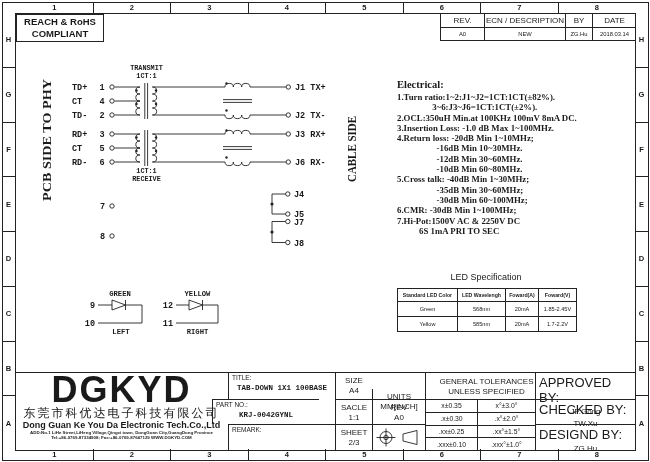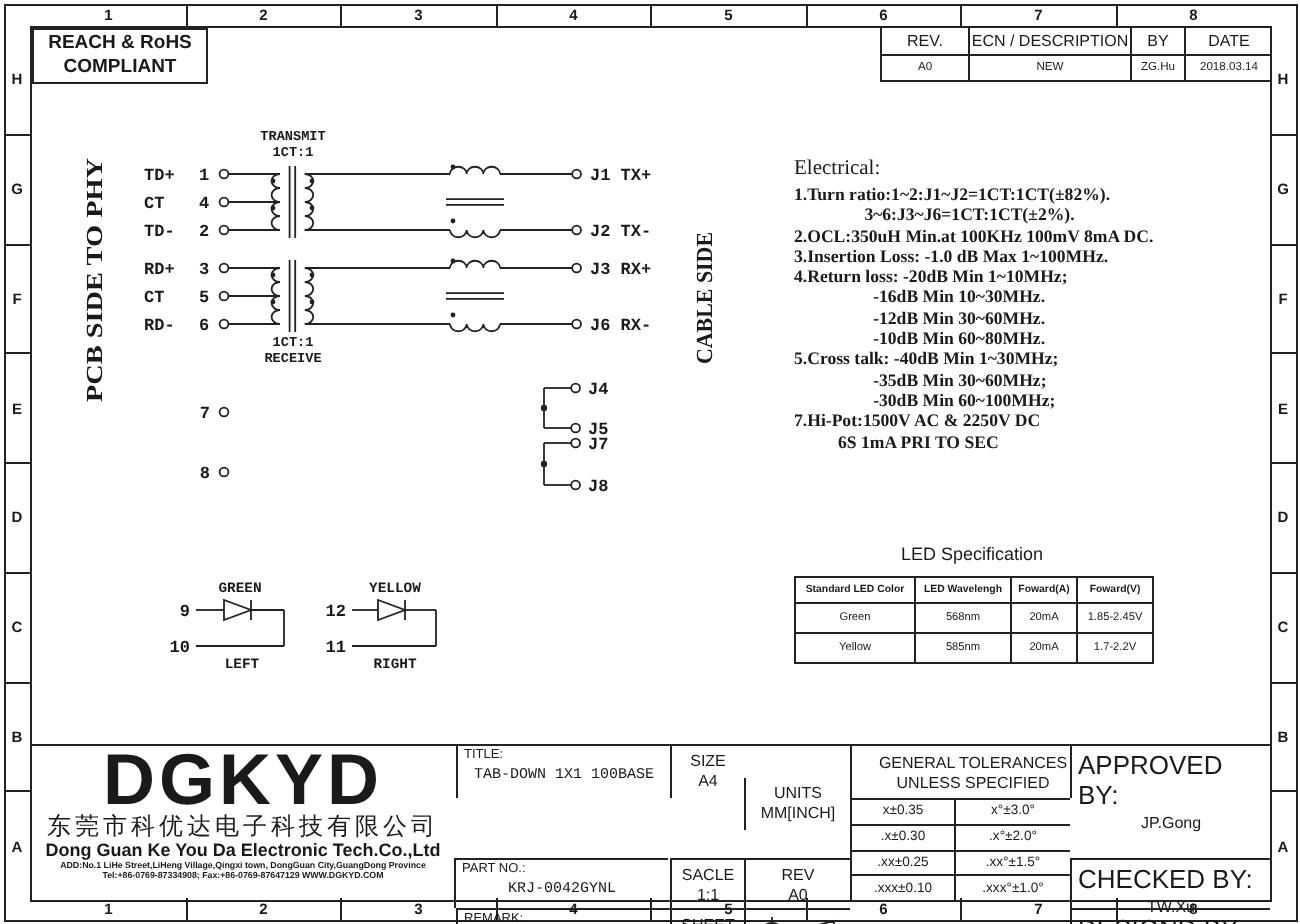--- a/index.html
+++ b/index.html
@@ -24,41 +24,41 @@
              text-align:center;font-size:9.5px;font-weight:bold;line-height:11.5px;padding-top:1px;}
   
   .rev-table{left:440px;top:14px;width:195px;height:26px;border-left:1px solid #222;border-bottom:1px solid #222;
              display:grid;grid-template-columns:44px 81px 27px 43px;grid-template-rows:14px 12px;}
   .rev-cell{display:flex;align-items:center;justify-content:center;border-right:1px solid #222;}
   .rev-cell:nth-child(4n){border-right:none;}
   .rev-head{font-size:8px;border-bottom:1px solid #222;}
   .rev-data{font-size:5.8px;}
   
   .electrical{left:397px;top:79px;width:236px;font-family:"Liberation Serif",serif;}
-  .elec-title{font-size:10.5px;font-weight:normal;margin-bottom:2px;}
+  .elec-title{font-size:10.5px;font-weight:bold;margin-bottom:2px;}
   .elec-line{font-size:8.8px;font-weight:bold;line-height:10.3px;white-space:pre;}
   
   .led-title{left:397px;top:272px;width:178px;text-align:center;font-size:9px;}
   .led-table{left:397px;top:288px;width:178px;border:1px solid #222;
              display:grid;grid-template-columns:60px 48px 33px 37px;grid-template-rows:13px 15px 14px;}
   .led-cell{display:flex;align-items:center;justify-content:center;border-right:1px solid #222;border-bottom:1px solid #222;font-size:5.6px;}
   .led-cell:nth-child(4n){border-right:none;}
   .led-cell:nth-child(n+9){border-bottom:none;}
   .led-head{font-size:5.2px;font-weight:bold;}
   
   .title-block{left:15px;top:372px;width:620px;height:77px;border-top:1px solid #222;}
   .tb-cell{position:absolute;border-left:1px solid #222;box-sizing:border-box;}
-  .row2,.row3{border-top:1px solid #222;margin-top:30px;}
+  .row2,.row3{border-top:1px solid #222;}
   .tb-company{position:absolute;left:0;top:0;width:213px;height:77px;text-align:center;}
   .tb-logo{font-size:36px;font-weight:bold;letter-spacing:2px;line-height:33px;}
   .tb-cn{font-size:12px;font-weight:normal;letter-spacing:2px;line-height:14px;white-space:nowrap;}
   .tb-en{font-size:9px;font-weight:bold;line-height:10px;white-space:nowrap;}
   .tb-addr{font-size:4.4px;font-weight:bold;line-height:5.4px;white-space:nowrap;}
   .tb-label{display:block;font-size:6.5px;padding:1px 0 0 3px;text-align:left;}
-  .tb-value{text-align:center;font-family:"Liberation Mono",monospace;font-weight:normal;font-size:7.5px;margin-top:3px;}
+  .tb-value{text-align:center;font-family:"Liberation Mono",monospace;font-weight:bold;font-size:7.5px;margin-top:3px;}
   .tb-kv{text-align:center;font-size:8px;line-height:9.5px;padding-top:3px;}
   .tol-head{text-align:center;font-size:8px;line-height:10px;padding-top:4px;padding-left:12px;}
   .tol-grid{position:absolute;left:410px;top:26px;width:110px;height:51px;border-left:1px solid #222;box-sizing:border-box;
             display:grid;grid-template-columns:52px 57px;grid-auto-rows:12.75px;}
   .tol-cell{display:flex;align-items:center;justify-content:center;font-size:6.8px;border-top:1px solid #222;}
   .tol-cell:nth-child(2n+1){border-right:1px solid #222;}
   .app-label{display:block;font-size:13px;padding:2px 0 0 3px;text-align:left;}
   .app-name{text-align:center;font-size:8px;margin-top:2px;}
   
   .sm{font-family:"Liberation Mono",monospace;font-weight:bold;fill:#1a1a1a;}
@@ -274,20 +274,21 @@
         <div class="elec-line">                3~6:J3~J6=1CT:1CT(±2%).</div>
         <div class="elec-line">2.OCL:350uH Min.at 100KHz 100mV 8mA DC.</div>
         <div class="elec-line">3.Insertion Loss: -1.0 dB Max 1~100MHz.</div>
         <div class="elec-line">4.Return loss: -20dB Min 1~10MHz;</div>
         <div class="elec-line">                  -16dB Min 10~30MHz.</div>
         <div class="elec-line">                  -12dB Min 30~60MHz.</div>
         <div class="elec-line">                  -10dB Min 60~80MHz.</div>
         <div class="elec-line">5.Cross talk: -40dB Min 1~30MHz;</div>
         <div class="elec-line">                  -35dB Min 30~60MHz;</div>
         <div class="elec-line">                  -30dB Min 60~100MHz;</div>
+        <div class="elec-line">6.CMR: -30dB Min 1~100MHz;</div>
         <div class="elec-line">7.Hi-Pot:1500V AC &amp; 2250V DC</div>
         <div class="elec-line">          6S 1mA PRI TO SEC</div>
       </div>
   </div>
 
   <div class="abs led-title">LED Specification</div>
   <div class="abs led-table" id="led-table">
       <div class="led-cell led-head">Standard LED Color</div>
       <div class="led-cell led-head">LED Wavelengh</div>
       <div class="led-cell led-head">Foward(A)</div>
@@ -308,21 +309,21 @@
       <div class="tb-cn">东莞市科优达电子科技有限公司</div>
       <div class="tb-en">Dong Guan Ke You Da Electronic Tech.Co.,Ltd</div>
       <div class="tb-addr">ADD:No.1 LiHe Street,LiHeng Village,Qingxi town, DongGuan City,GuangDong Province</div>
       <div class="tb-addr">Tel:+86-0769-87334908; Fax:+86-0769-87647129 WWW.DGKYD.COM</div>
     </div>
 
     <div class="tb-cell" style="left:213px;top:0;width:107px;height:26px;">
       <span class="tb-label">TITLE:</span>
       <div class="tb-value">TAB-DOWN 1X1 100BASE</div>
     </div>
-    <div class="tb-cell row2" style="left:212px;top:26px;width:107px;height:25px;">
+    <div class="tb-cell row2" style="left:197px;top:26px;width:107px;height:25px;">
       <span class="tb-label">PART NO.:</span>
       <div class="tb-value">KRJ-0042GYNL</div>
     </div>
     <div class="tb-cell row3" style="left:213px;top:51px;width:107px;height:26px;">
       <span class="tb-label">REMARK:</span>
     </div>
 
     <div class="tb-cell tb-kv" style="left:320px;top:0;width:37px;height:26px;">
       <div>SIZE</div>
       <div>A4</div>

